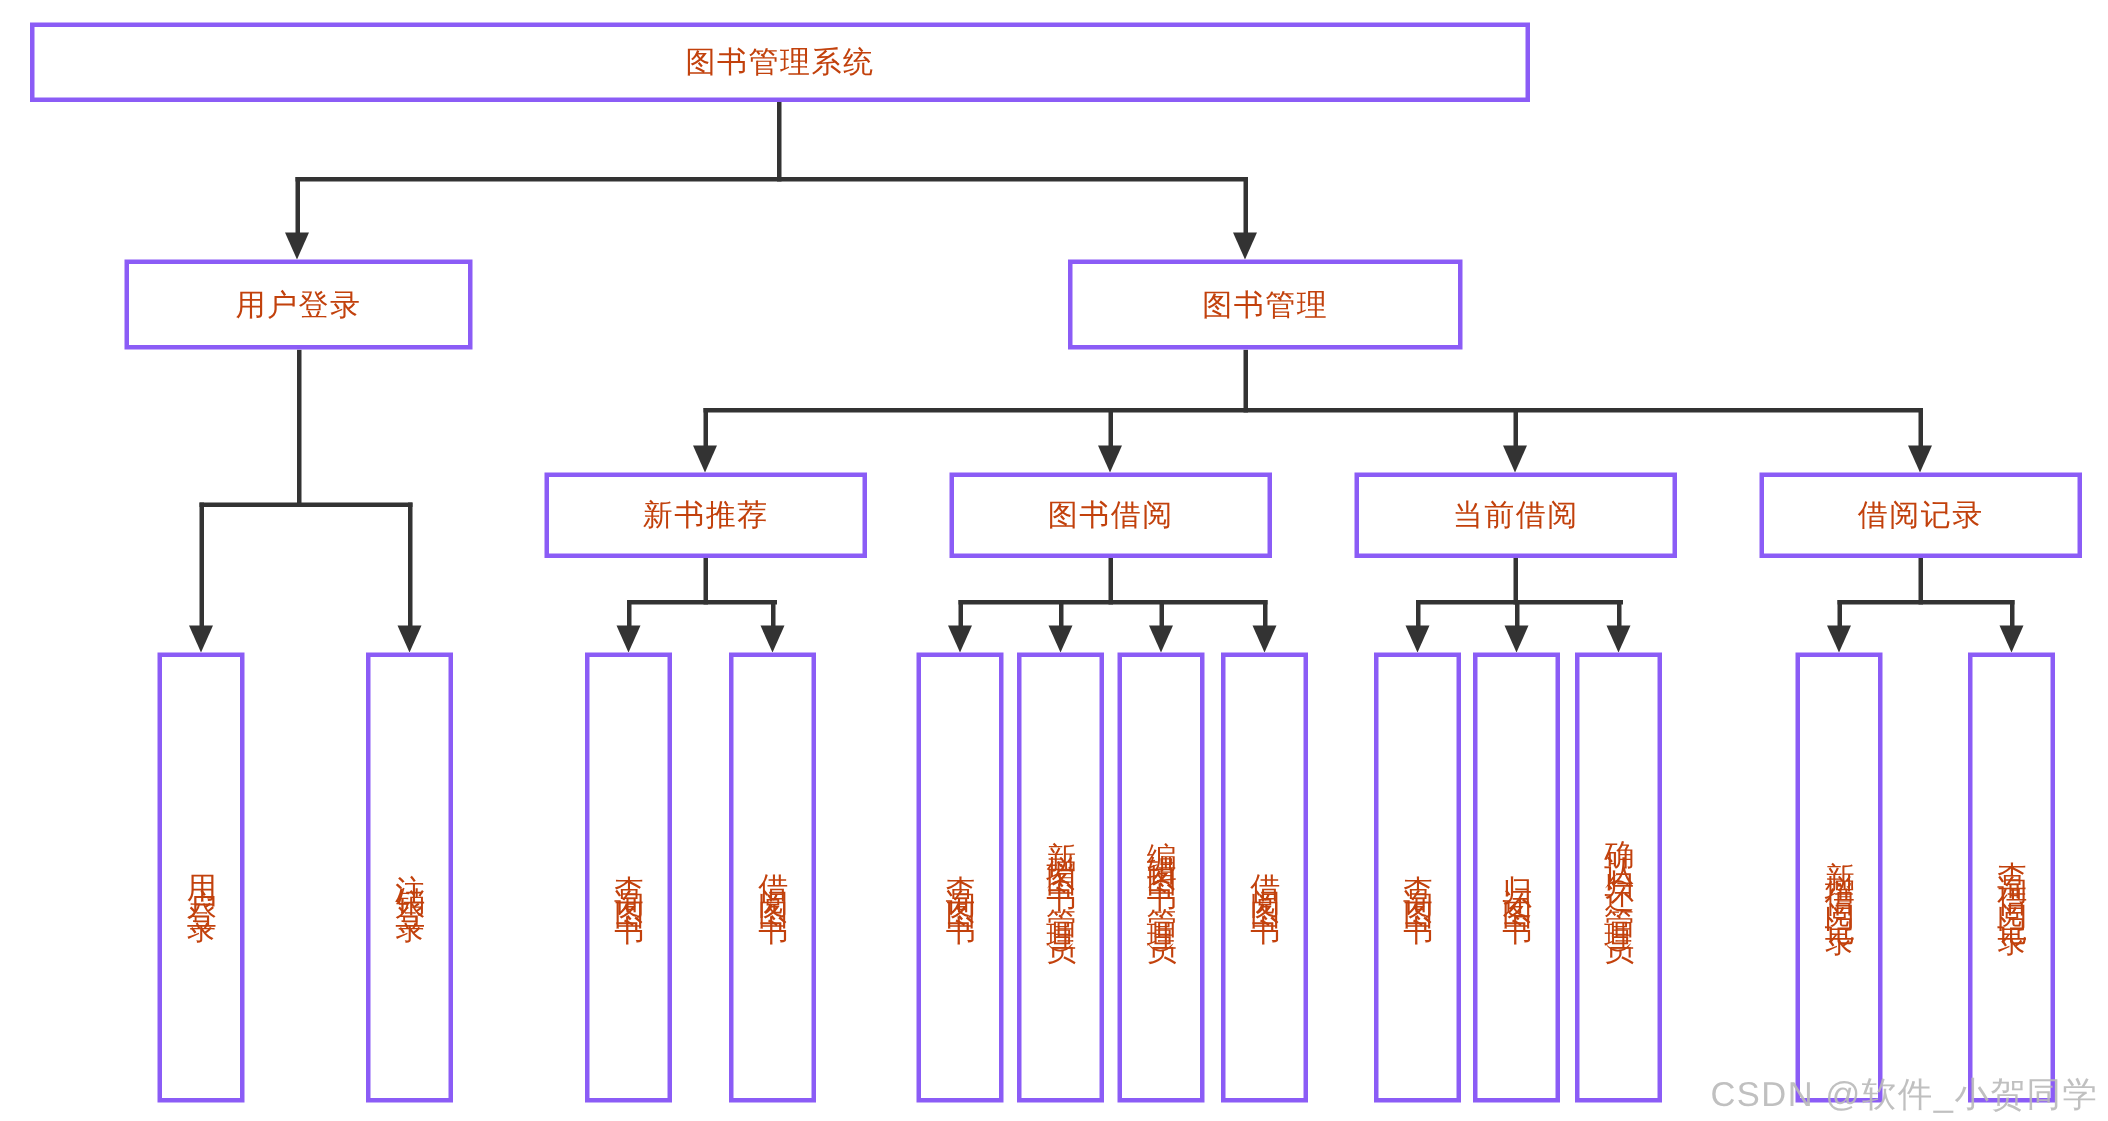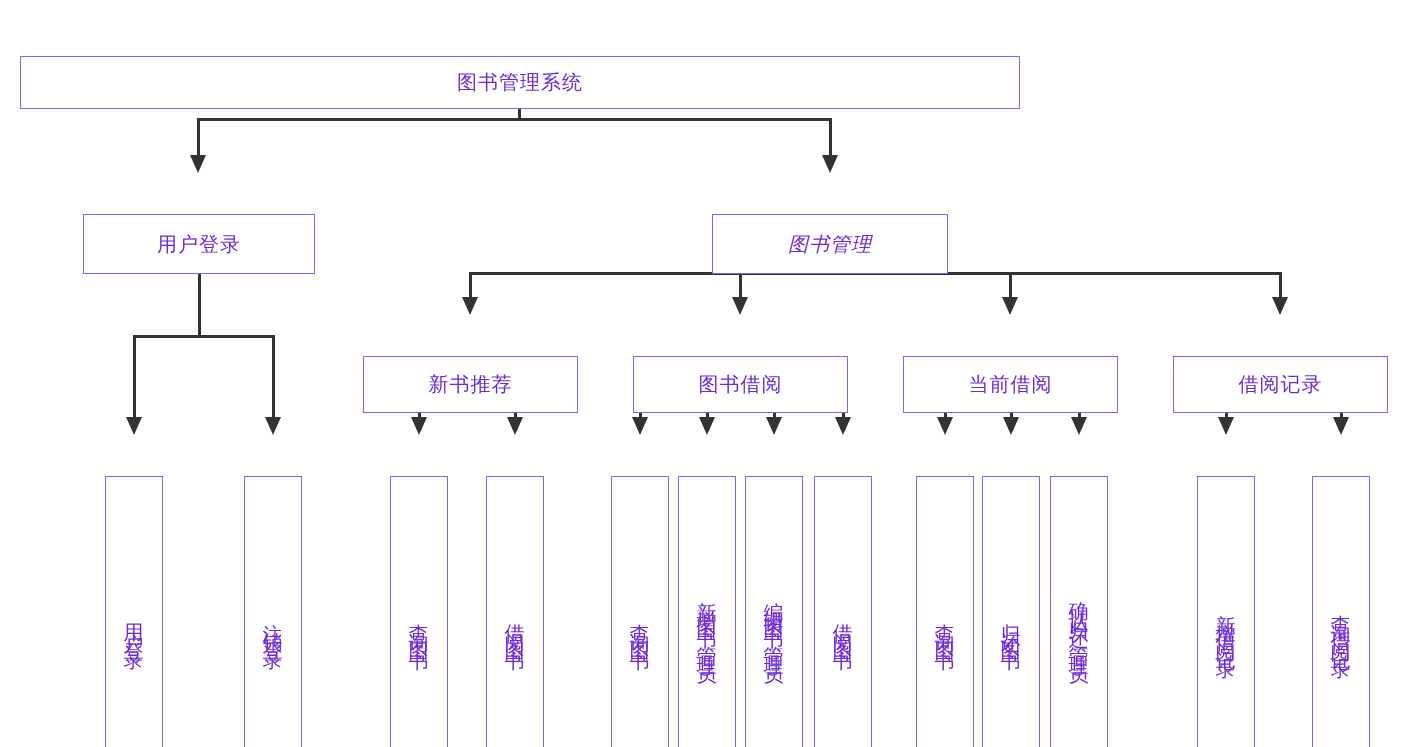--- a/index.html
+++ b/index.html
@@ -13,30 +13,29 @@
     height: 747px;
     background: #ffffff;
     font-family: "Liberation Sans", "DejaVu Sans", sans-serif;
     color: #333333;
     overflow: hidden;
   }
   .box {
     position: absolute;
     box-sizing: border-box;
     background: #ffffff;
-    border: 1px solid #8b5cf6;
+    border: 3px solid #8b5cf6;
     display: flex;
     align-items: center;
     justify-content: center;
     font-size: 20px;
     letter-spacing: 1px;
-    color: #6d28d9;
+    color: #c2410c;
     text-align: center;
     z-index: 2;
-    margin-top: 41px;
   }
   .root-box   { left: 20px;  top: 15px;  width: 1000px; height: 53px; }
   .l2-box     { top: 173px;  height: 60px; }
   .l3-box     { top: 315px;  width: 215px; height: 57px; }
   .leaf {
     top: 435px;
     width: 58px;
     height: 300px;
     writing-mode: vertical-rl;
     text-orientation: mixed;
@@ -86,21 +85,21 @@
   <div>
     <div class="vline" style="left:518px; top:68px;  height:53px;"></div>
     <div class="hline" style="left:197px; top:118px; width:635px;"></div>
     <div class="vline" style="left:197px; top:118px; height:40px;"></div>
     <div class="arrow" style="left:190px; top:155px;"></div>
     <div class="vline" style="left:829px; top:118px; height:40px;"></div>
     <div class="arrow" style="left:822px; top:155px;"></div>
   </div>
 
   <div class="box l2-box" style="left:83px;  width:232px;">用户登录</div>
-  <div class="box l2-box" style="left:712px; width:236px;font-style:italic;">图书管理</div>
+  <div class="box l2-box" style="left:712px; width:263px;">图书管理</div>
 
   <div>
     <div class="vline" style="left:198px; top:233px; height:105px;"></div>
     <div class="hline" style="left:133px; top:335px; width:142px;"></div>
     <div class="vline" style="left:133px; top:335px; height:84px;"></div>
     <div class="arrow" style="left:126px; top:417px;"></div>
     <div class="vline" style="left:272px; top:335px; height:84px;"></div>
     <div class="arrow" style="left:265px; top:417px;"></div>
   </div>
 
@@ -175,14 +174,15 @@
   <div class="box leaf" style="left:745px;">编辑图书（管理员）</div>
   <div class="box leaf" style="left:814px;">借阅图书</div>
 
   <div class="box leaf" style="left:916px;">查询图书</div>
   <div class="box leaf" style="left:982px;">归还图书</div>
   <div class="box leaf" style="left:1050px;">确认归还（管理员）</div>
 
   <div class="box leaf" style="left:1197px;">新增借阅记录</div>
   <div class="box leaf" style="left:1312px;">查询借阅记录</div>
 
+  <div class="watermark">CSDN @软件_小贺同学</div>
 
 </div>
 
 </body></html>

